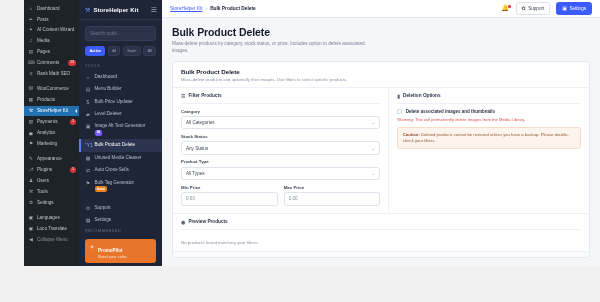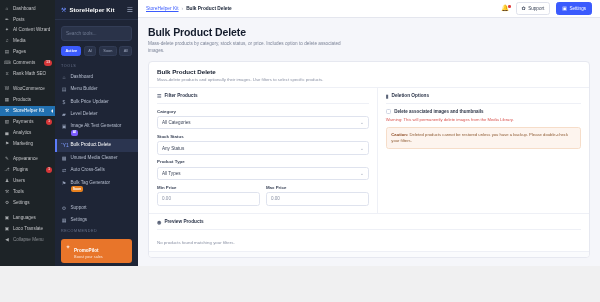--- a/index.html
+++ b/index.html
@@ -3,21 +3,21 @@
 <meta charset="utf-8">
 <style>
   * { box-sizing: border-box; margin: 0; padding: 0; }
   html, body {
     width: 600px; height: 302px;
     font-family: "Liberation Sans", sans-serif;
     font-size: 10px;
     background: #f0f0f1;
     overflow: hidden;
   }
-  #app { display: flex; width: 600px; height: 266px; }
+  #app { display: flex; width: 600px; height: 266px; padding-left: 24px; }
 
   
   .wp-sidebar {
     width: 55px; flex: 0 0 55px;
     background: #1d2327;
     color: #c3c4c7;
     padding-top: 3px;
     overflow: hidden;
   }
   .wp-item {

